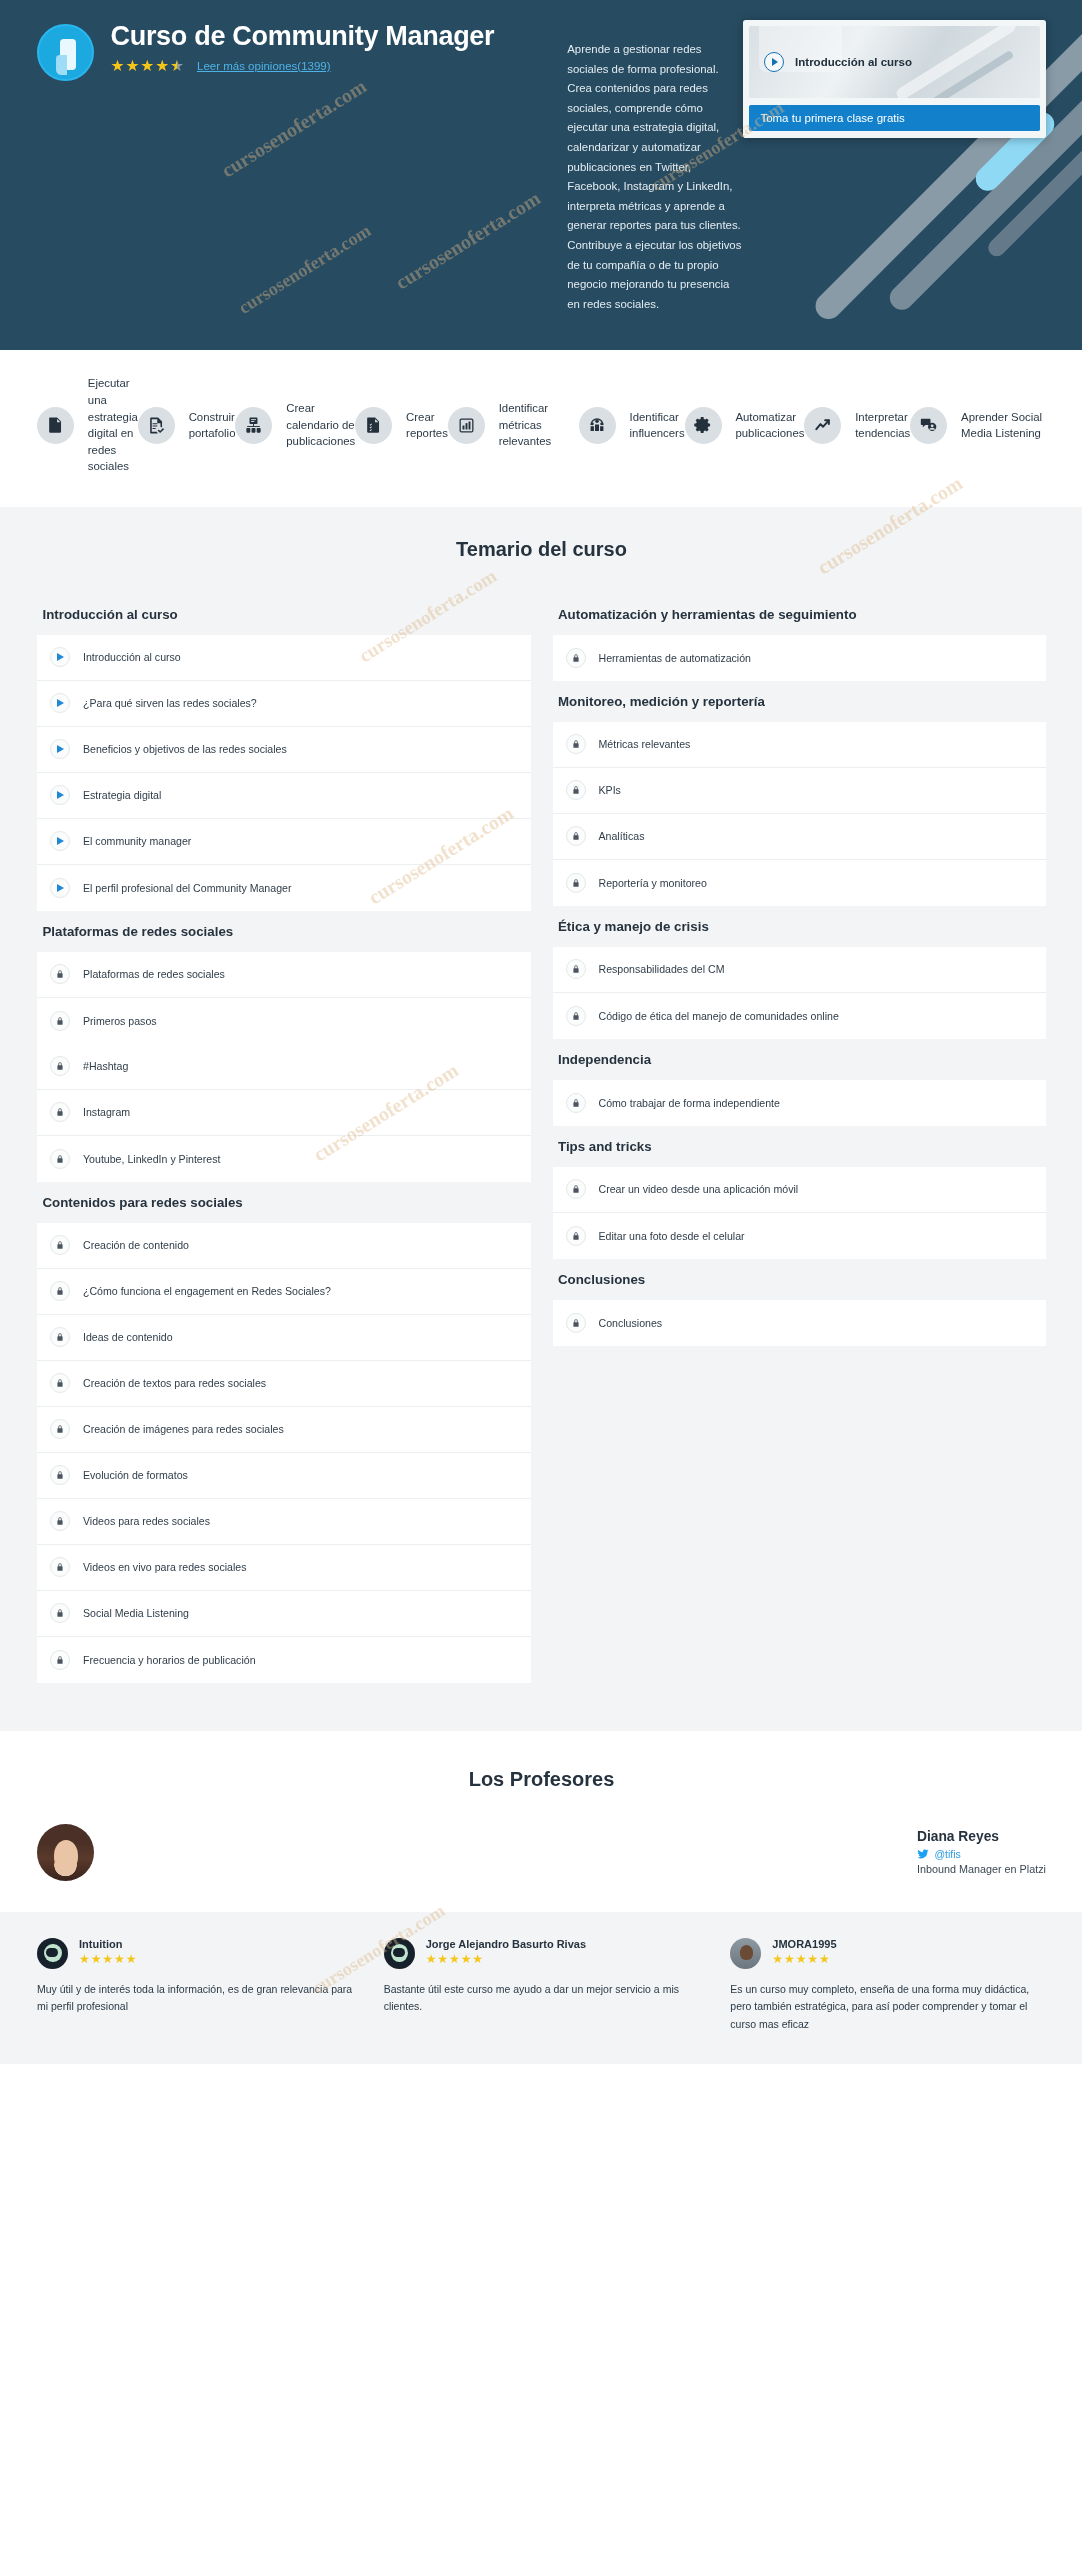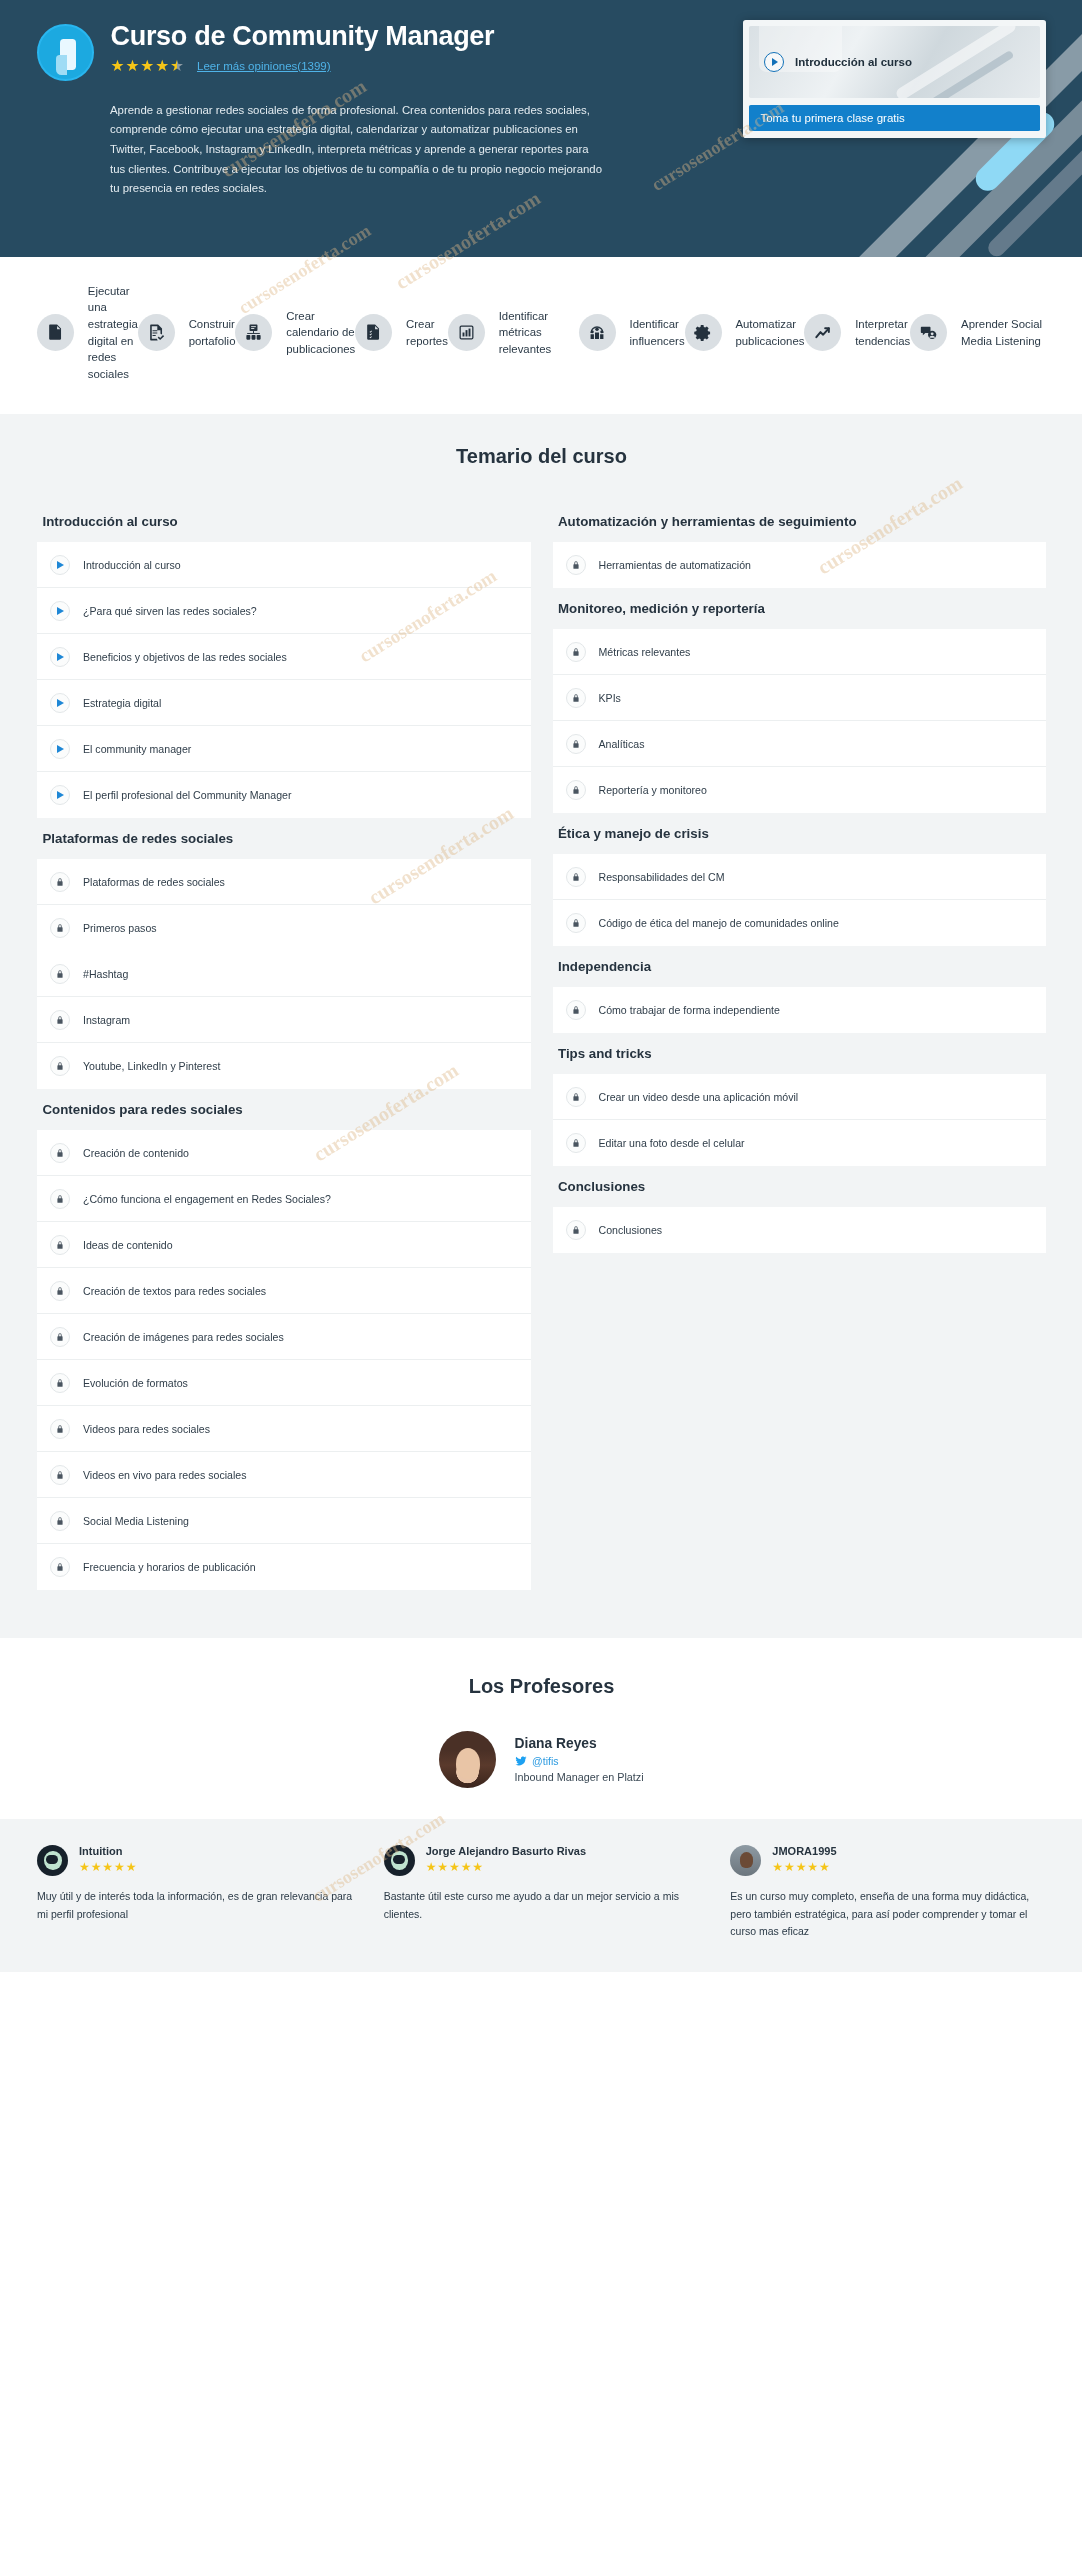--- a/index.html
+++ b/index.html
@@ -36,21 +36,21 @@
   .stripe.s3 { width: 24px; height: 101px; background: #8fd9f5; right: 84px;  top: 138px;}
   .stripe.s4 { width: 16.5px; height: 330px; background: #7f8f9c; right: -4.6px;  top: 9.2px; opacity:.7;}
 
   .hero-inner {
     position: relative;
     z-index: 3;
     display: flex;
     align-items: flex-start;
     padding: 20px 37px 0 37px;
   }
-  .hero-left { flex: 0 0 706px; display: flex; flex-direction: column; }
+  .hero-left { flex: 0 0 706px; display: flex; }
   .hero-head { display: flex; align-items: flex-start; gap: 16.5px; }
   .course-badge {
     width: 57px; height: 57px; flex: 0 0 57px;
     border-radius: 50%;
     background: #1ca9e0;
     border: 2.8px solid #29b6ef;
     position: relative;
     overflow: hidden;
     margin-top: 3.7px;
   }
@@ -237,21 +237,21 @@
     margin-left: 1.8px;
   }
   .lesson-icon.lock svg { display:block; }
   .lesson-label { font-size: 10.6px; color: #2f3d49; }
 
   
   .professors { background: #ffffff; padding: 37px 37px 31px 37px; }
   .prof-card {
     display: flex;
     align-items: center;
-    justify-content: center;
+    justify-content: space-between;
     gap: 18.3px;
   }
   .prof-avatar {
     width: 57px; height: 57px; flex: 0 0 57px;
     border-radius: 50%;
     overflow: hidden;
     background: #e2e5e7;
     position: relative;
   }
   .prof-avatar .hair {

